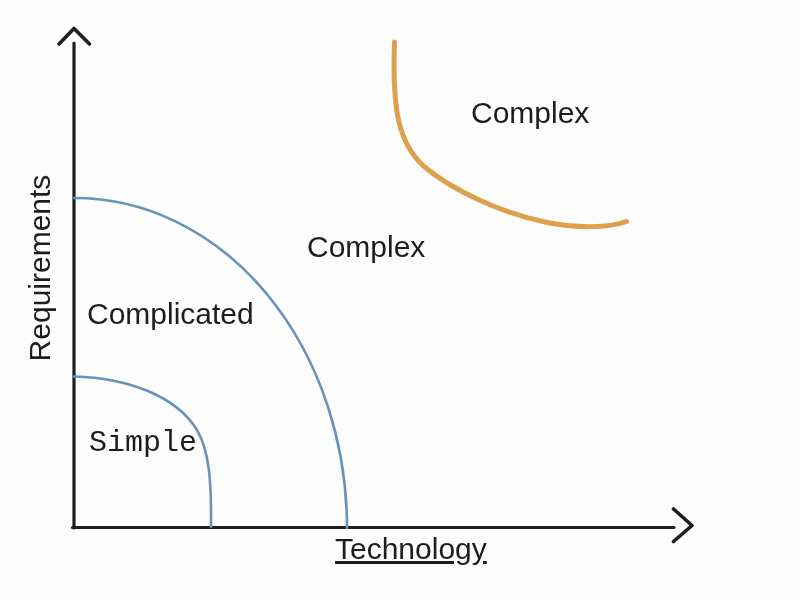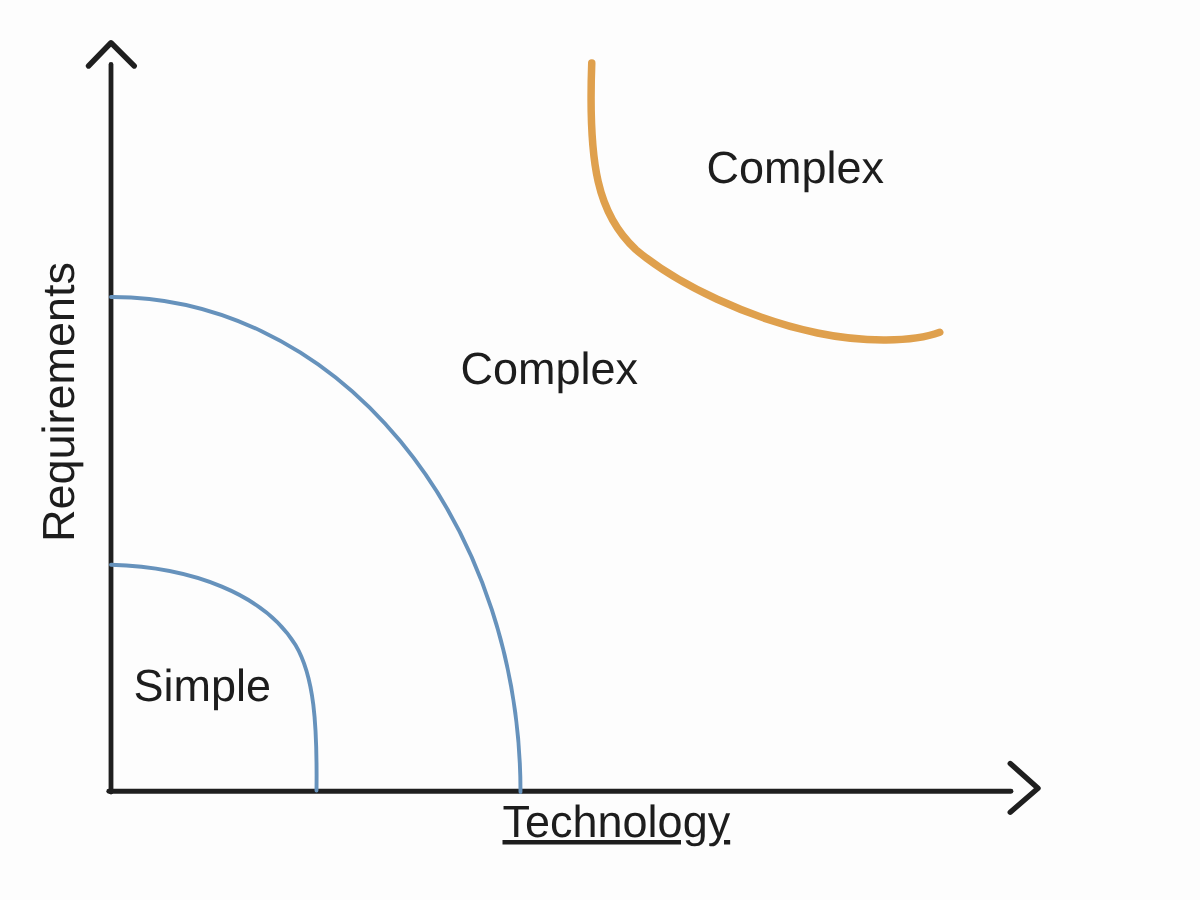--- a/index.html
+++ b/index.html
@@ -23,21 +23,21 @@
     height: 600px;
   }
   .label {
     position: absolute;
     font-size: 30px;
     line-height: 1;
     color: #1d1d1d;
     white-space: nowrap;
     user-select: none;
   }
-  .lbl-simple      { left: 89px;  top: 443px; }
+  .lbl-simple      { left: 89px;  top: 428px; font-family: Liberation Mono, monospace; }
   .lbl-complicated { left: 87px;  top: 299px; }
   .lbl-complex     { left: 307px; top: 232px; }
   .lbl-chaotic     { left: 471px; top: 98px;  }
   .x-axis-label    { left: 335px; top: 534px; text-decoration: underline; }
   .y-axis-label {
     left: 40px;
     top: 268px;
     transform: translate(-50%, -50%) rotate(-90deg);
   }
 </style>
@@ -53,19 +53,20 @@
     <path d="M 72.5 527.5 L 674 527.5" fill="none" stroke-width="3.2" stroke-linecap="round" stroke="#1f1f1f"></path>
     <path d="M 673.5 509 L 692 525.5 L 673.5 541.5" fill="none" stroke-width="3.6" stroke-linecap="round" stroke-linejoin="round" stroke="#1f1f1f"></path>
 
     <path d="M 74 376.5 C 128 378, 176 396, 197 430 C 209.5 451, 211.5 483, 211 527" fill="none" stroke-width="2.6" stroke-linecap="round" stroke="#6692bc"></path>
     <path d="M 74 198 A 272 330 0 0 1 347 528" fill="none" stroke-width="2.6" stroke-linecap="round" stroke="#6692bc"></path>
 
     <path d="M 394.5 42 C 392 110, 398.5 143, 424 166.5 C 452 190, 500 212.5, 545 222 C 576 228.5, 609 228, 626.5 221.5" fill="none" stroke-width="5" stroke-linecap="round" stroke="#dfa04d"></path>
   </svg>
 
   <div class="label lbl-simple">Simple</div>
+  <div class="label lbl-complicated">Complicated</div>
   <div class="label lbl-complex">Complex</div>
   <div class="label lbl-chaotic">Complex</div>
 
   <div class="label x-axis-label">Technology</div>
   <div class="label y-axis-label">Requirements</div>
 
 </div>
 
 </body></html>

